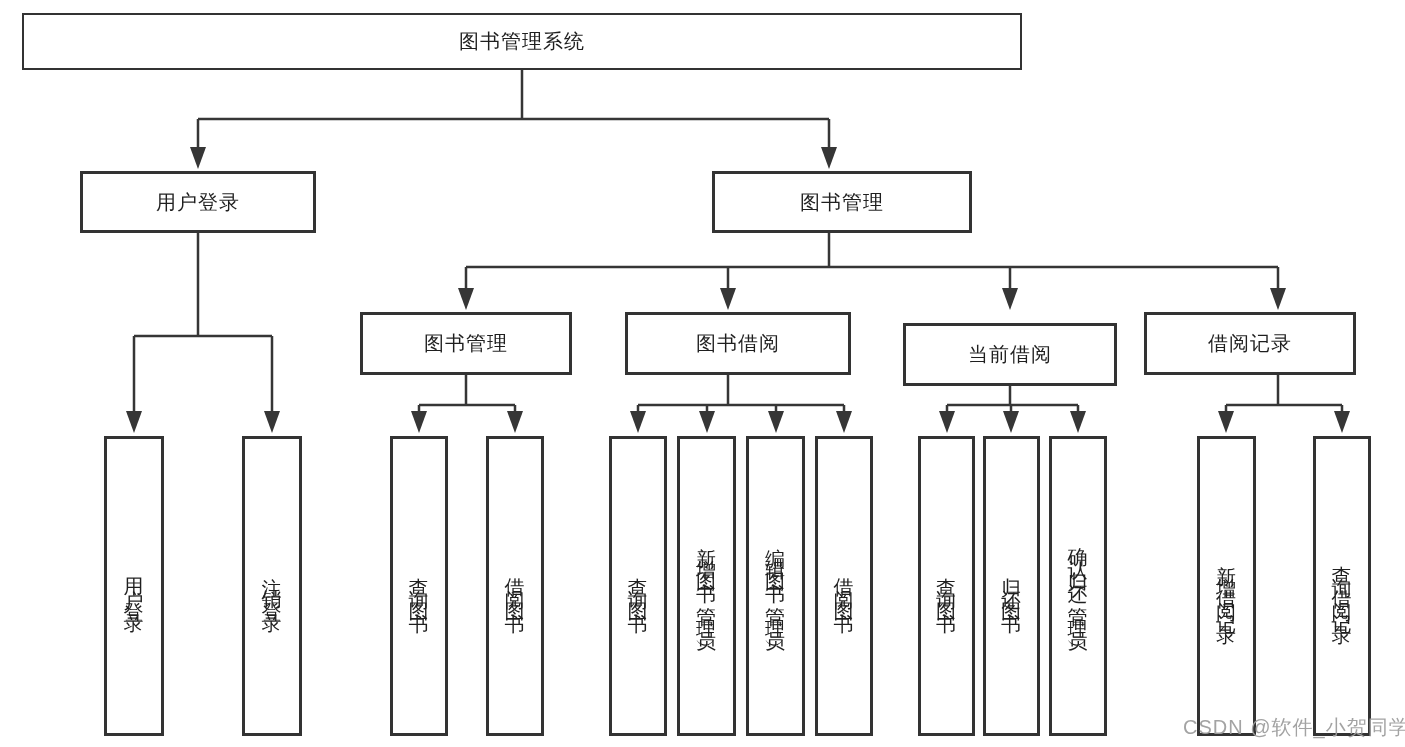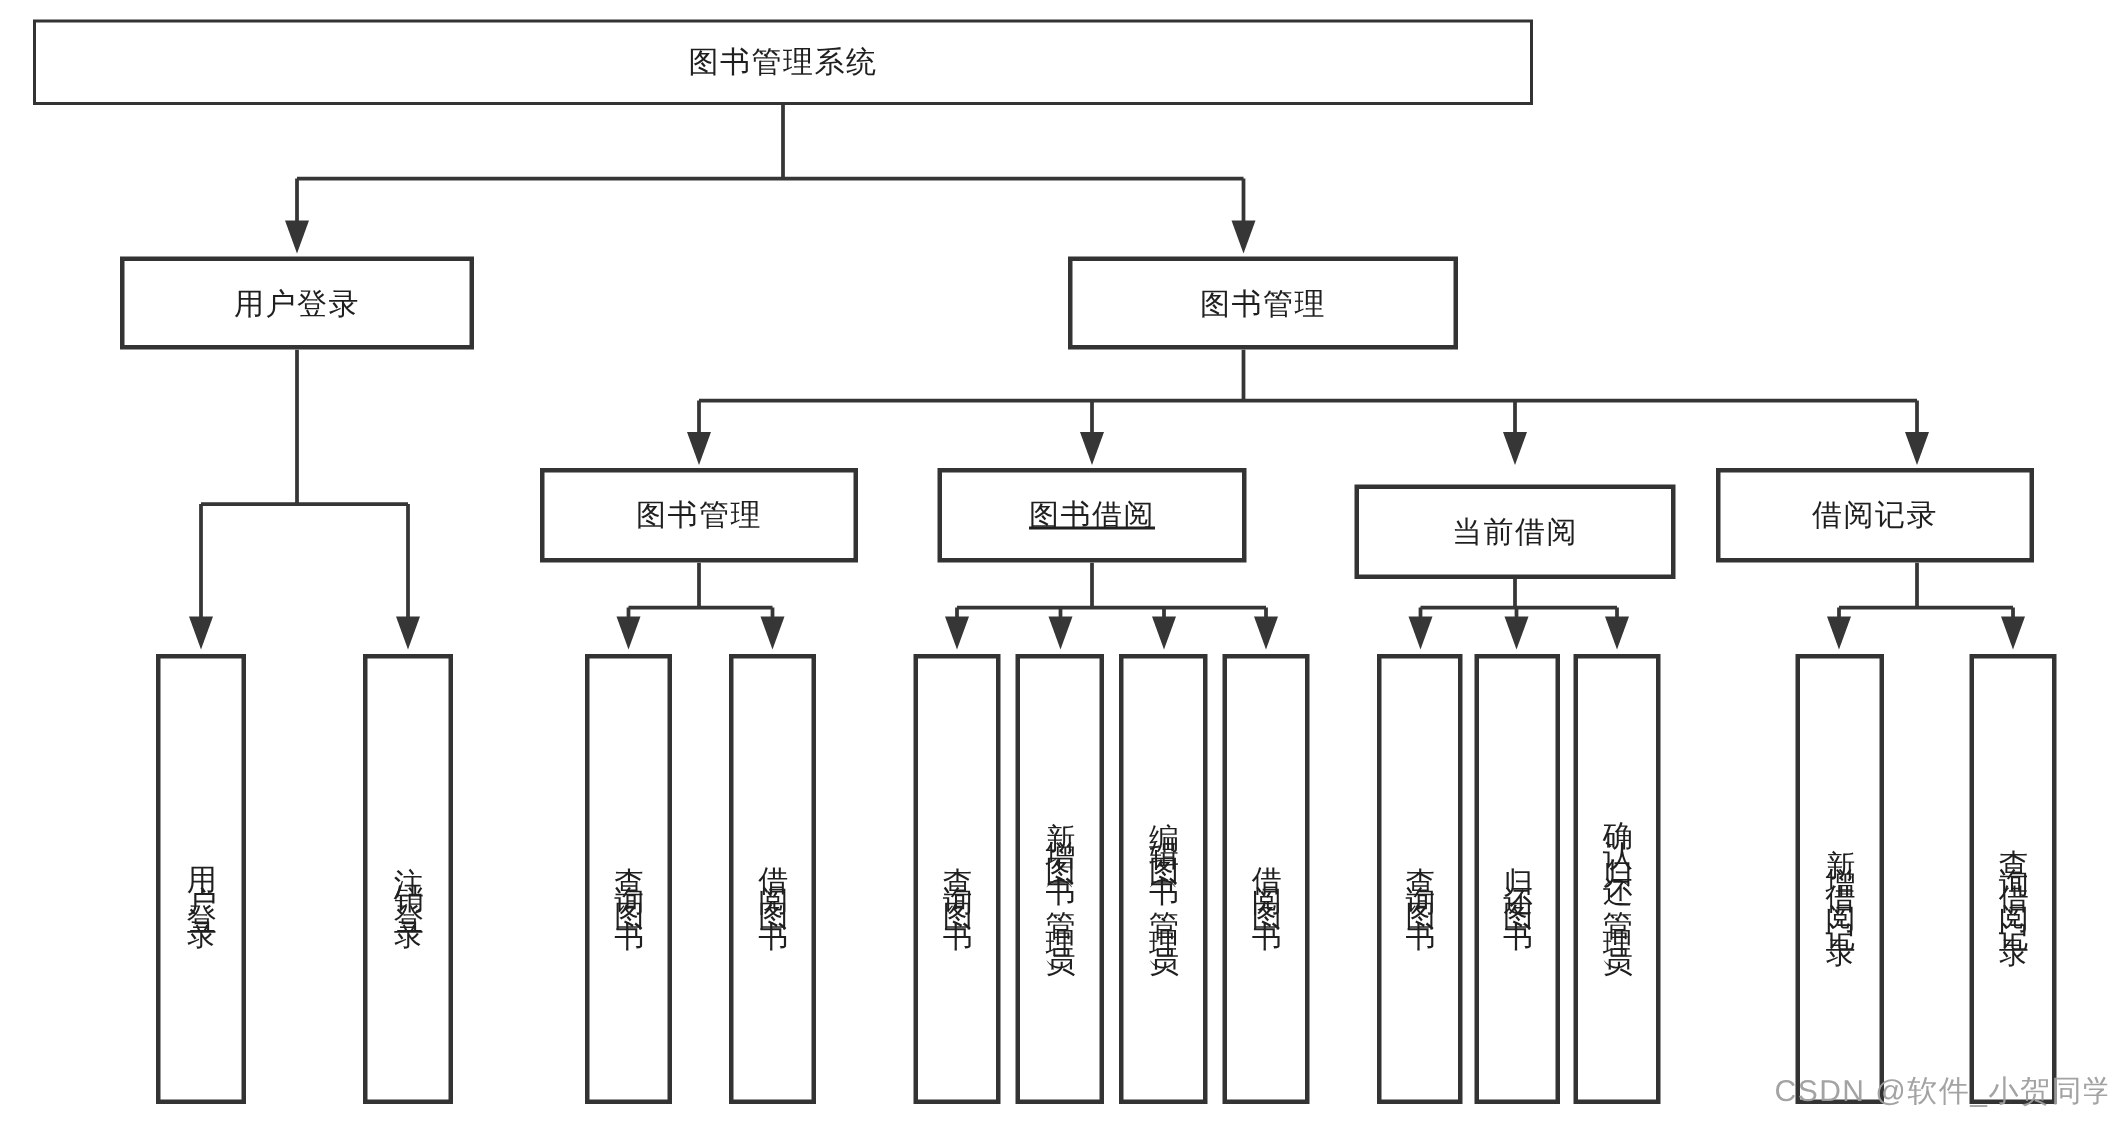--- a/index.html
+++ b/index.html
@@ -94,21 +94,21 @@
       <polygon points="1334,411 1350,411 1342,433"></polygon>
     </g>
   </svg>
 
   <div class="node root hnode" style="left:22px; top:13px; width:1000px; height:57px;">图书管理系统</div>
 
   <div class="node hnode" style="left:80px; top:171px; width:236px; height:62px;">用户登录</div>
   <div class="node hnode" style="left:712px; top:171px; width:260px; height:62px;">图书管理</div>
 
   <div class="node hnode" style="left:360px; top:312px; width:212px; height:63px;">图书管理</div>
-  <div class="node hnode" style="left:625px; top:312px; width:206px; height:63px;text-decoration:underline;">图书借阅</div>
+  <div class="node hnode" style="left:625px; top:312px; width:226px; height:63px;">图书借阅</div>
   <div class="node hnode" style="left:903px; top:312px; width:214px; height:63px;margin-top:11px;">当前借阅</div>
   <div class="node hnode" style="left:1144px; top:312px; width:212px; height:63px;">借阅记录</div>
 
   <div class="node vnode" style="left:104px; top:436px; width:60px; height:300px;">
     <span class="vtext">用户登录</span>
   </div>
   <div class="node vnode" style="left:242px; top:436px; width:60px; height:300px;">
     <span class="vtext">注销登录</span>
   </div>
 

